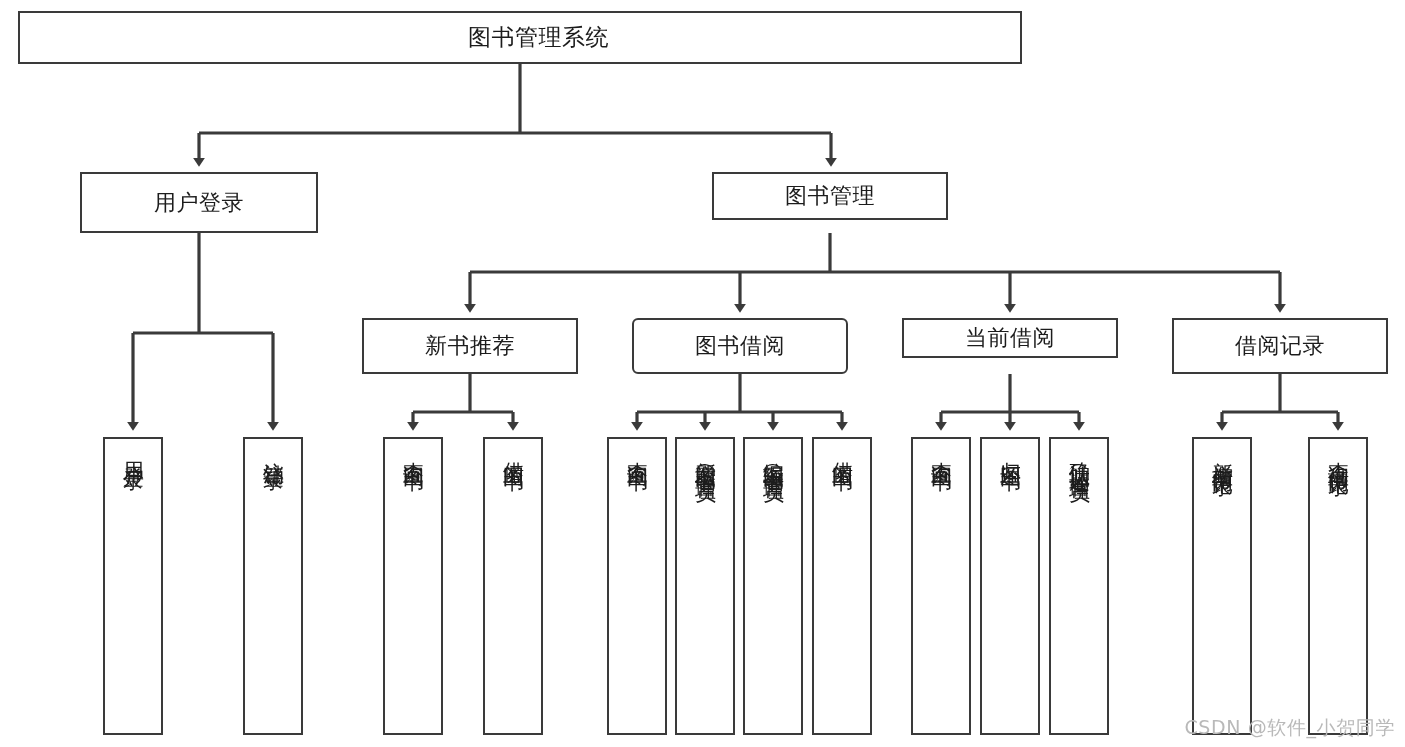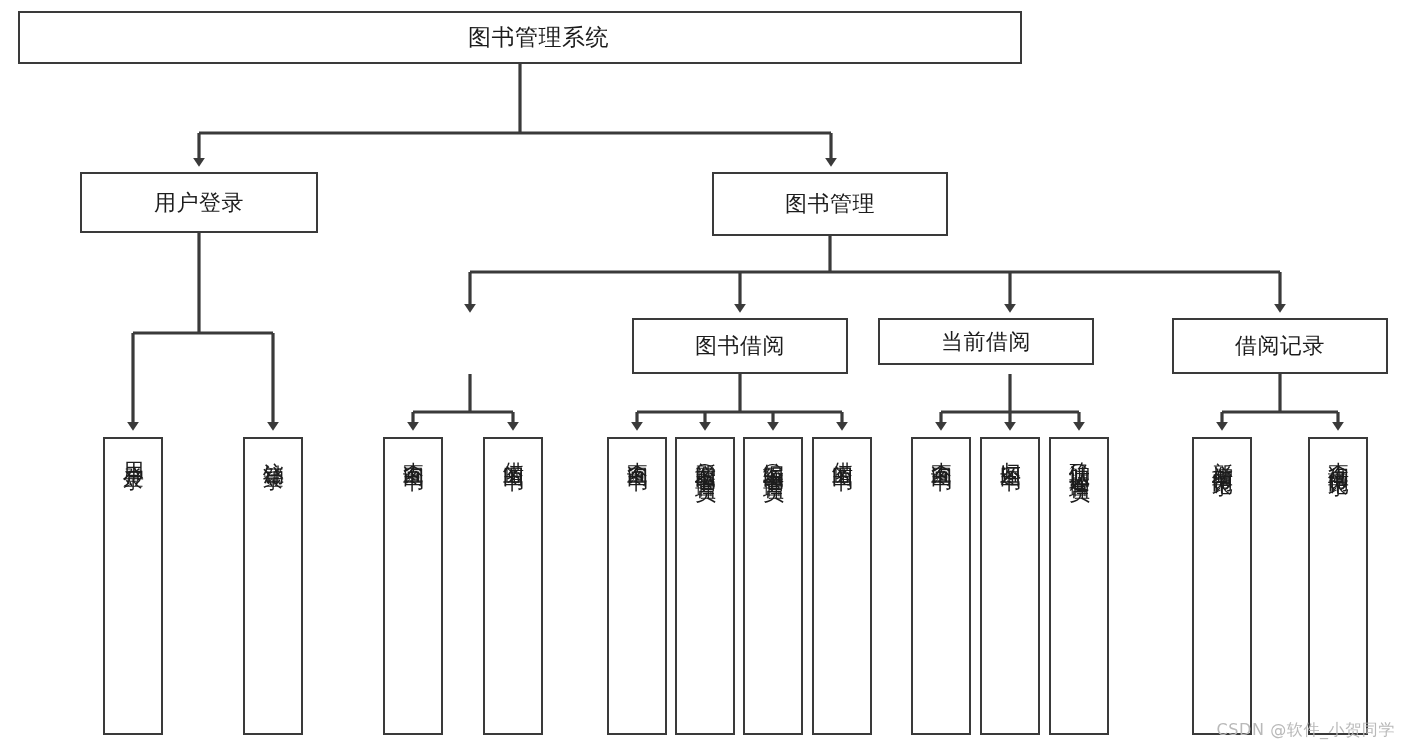--- a/index.html
+++ b/index.html
@@ -56,21 +56,21 @@
     text-orientation:upright;
     font-size:21px;
     letter-spacing:3px;
     line-height:1;
     white-space:nowrap;
   }
   .watermark{
     position:absolute;
     right:10px;
     bottom:6px;
-    font-size:16px;
+    font-size:19px;
     color:#b9b9b9;
     letter-spacing:0.6px;
     z-index:5;
     white-space:nowrap;
   }
 </style>
 </head>
 <body>
 
 <div id="canvas">
@@ -126,30 +126,33 @@
   </svg>
 
   <div class="node horiz root" style="left:18px; top:11px; width:1004px; height:53px;">
     <span class="node-label">图书管理系统</span>
   </div>
 
   <div class="node horiz" style="left:80px; top:172px; width:238px; height:61px;">
     <span class="node-label">用户登录</span>
   </div>
 
-  <div class="node horiz" style="left:712px; top:172px; width:236px; height:64px;">
+  <div class="node horiz" style="left:712px; top:172px; width:236px; height:48px;">
     <span class="node-label">图书管理</span>
   </div>
 
-
-  <div class="node horiz" style="left:632px; top:318px; width:216px; height:56px;">
+  <div class="node horiz" style="left:362px; top:318px; width:216px; height:56px;">
+    <span class="node-label">新书推荐</span>
+  </div>
+
+  <div class="node horiz" style="left:632px; top:318px; width:216px; height:56px;border-radius:6px;">
     <span class="node-label">图书借阅</span>
   </div>
 
-  <div class="node horiz" style="left:878px; top:318px; width:216px; height:47px;">
+  <div class="node horiz" style="left:902px; top:318px; width:216px; height:40px;">
     <span class="node-label">当前借阅</span>
   </div>
 
   <div class="node horiz" style="left:1172px; top:318px; width:216px; height:56px;align-items:center;">
     <span class="node-label">借阅记录</span>
   </div>
 
   <div class="node vert" style="left:103px; top:437px; width:60px; height:298px;">
     <span class="node-label">用户登录</span>
   </div>

